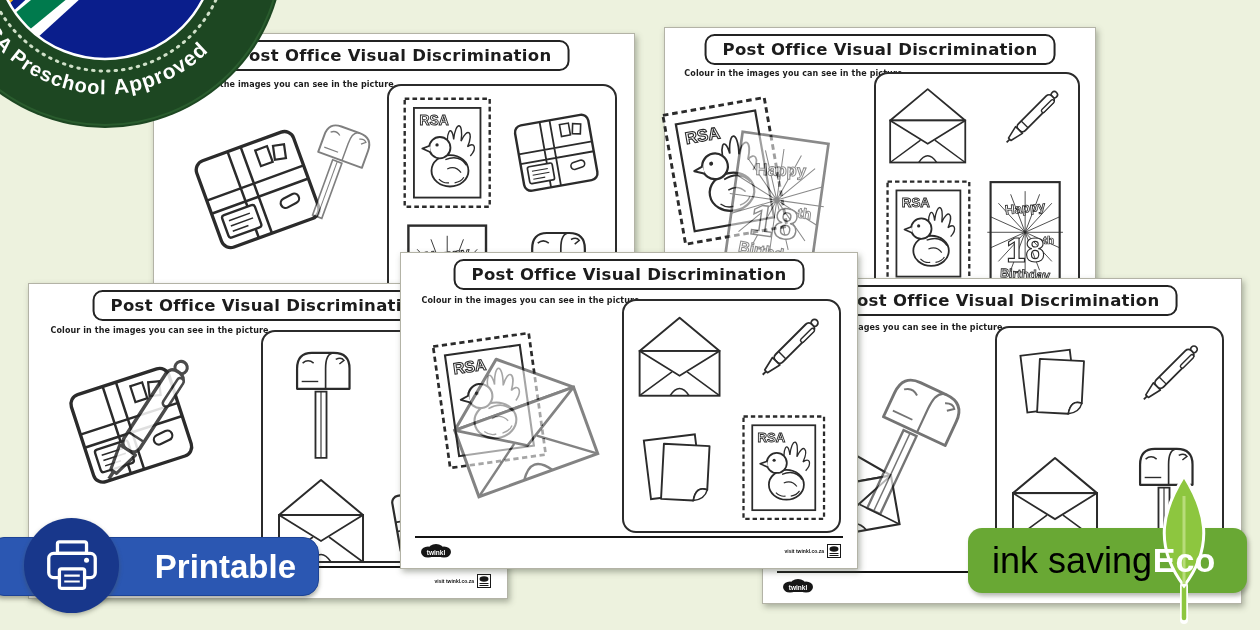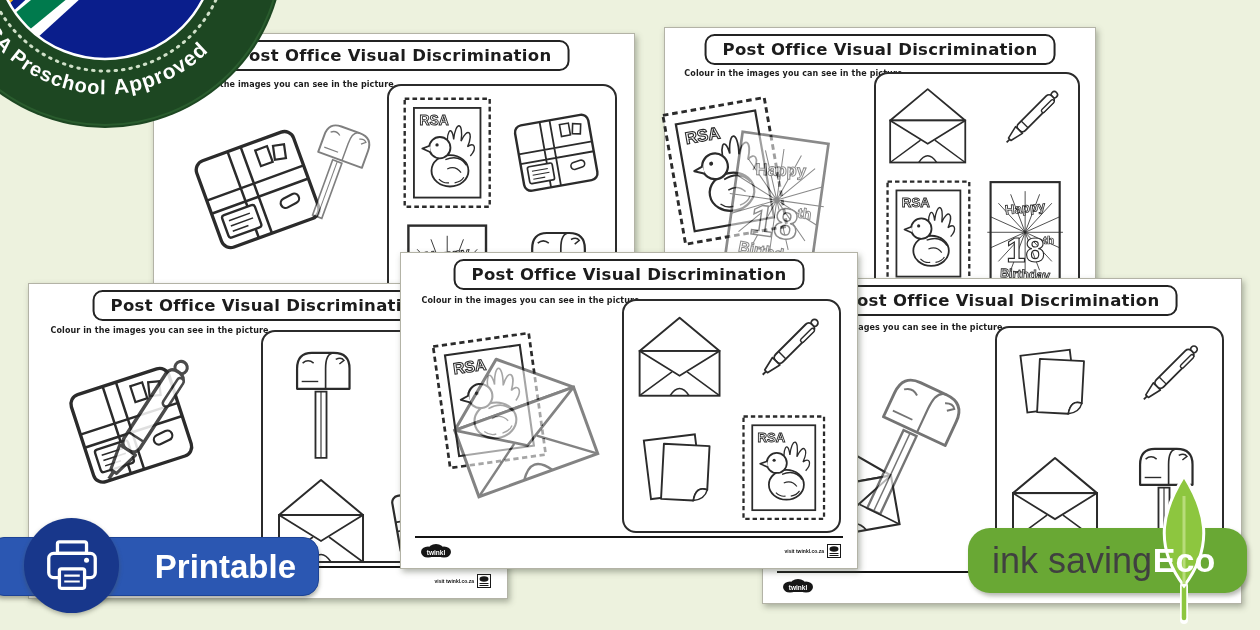--- a/index.html
+++ b/index.html
@@ -28,21 +28,21 @@
   .badge-svg{position:absolute;left:-74px;top:-230px;width:358px;height:358px;z-index:10;}
   .printable-rect{position:absolute;left:-12px;top:537px;width:307px;height:57px;
         background:#2b57b2;border:1px solid #1d4396;border-radius:16px;display:flex;align-items:center;
         justify-content:flex-end;padding-right:22px;color:#fff;font-size:33px;font-weight:600;
         z-index:10;box-shadow:0 3px 4px rgba(70,75,60,.45);cursor:pointer;}
   .printable-circle{position:absolute;left:24px;top:518px;width:95px;height:95px;border-radius:50%;
         background:#18378b;z-index:11;display:flex;align-items:center;justify-content:center;
         box-shadow:0 2px 4px rgba(70,75,60,.4);}
   .printable-circle svg{width:62px;height:62px;}
   .eco-rect{position:absolute;left:968px;top:528px;width:279px;height:65px;background:#69a834;
-        border-radius:22px;color:#404040;font-size:36px;font-weight:500;display:flex;align-items:center;
+        border-radius:14px;color:#000000;font-size:36px;font-weight:500;display:flex;align-items:center;
         padding-left:24px;box-sizing:border-box;z-index:10;box-shadow:2px 3px 4px rgba(90,95,80,.45);}
   .eco-leaf{position:absolute;left:1142px;top:468px;width:84px;height:158px;z-index:11;}
 </style>
 </head>
 <body>
 
 <div id="stage">
 
   <div id="pages-root">
       <div class="page" style="left: 153px; top: 33px; width: 480px; height: 342px; z-index: 1;">

